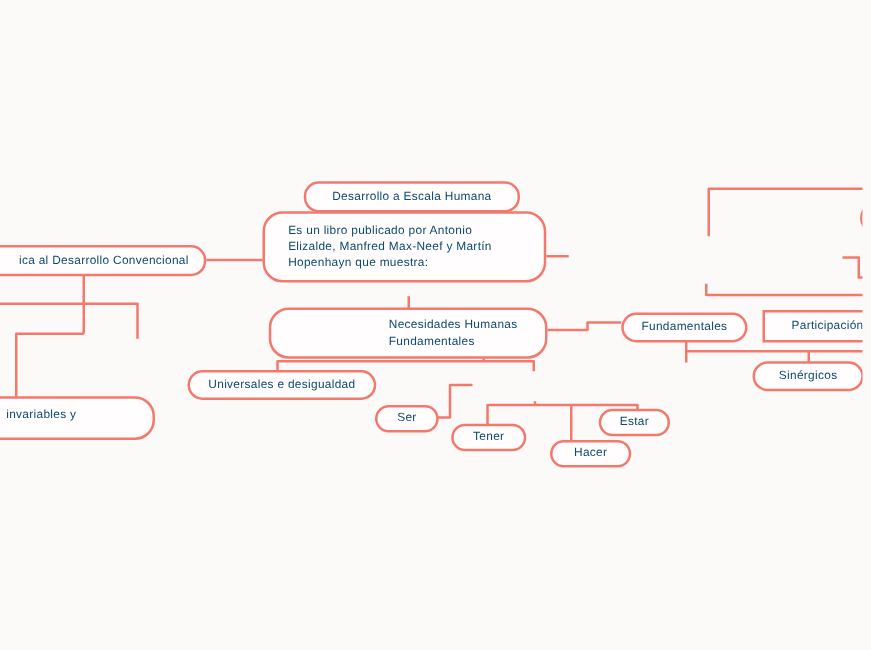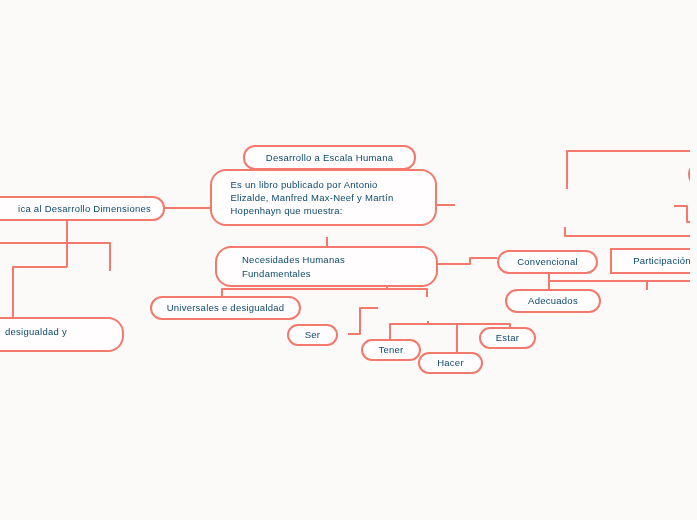--- a/index.html
+++ b/index.html
@@ -21,30 +21,30 @@
   .box{border-radius:16px;}
   .node .lbl{display:block;}
   .left .lbl{text-align:left;}
   
   #n-desarrollo   {left:243px;top:145px;width:173px;height:25px;border-radius:12px;}
   #n-libro        {left:210px;top:169px;width:227px;height:57px;}
   #n-libro .lbl   {width:186px;}
   #n-critica      {left:-62px;top:196px;width:227px;height:25px;border-radius:12px;justify-content:flex-end;padding-right:12px;}
   #n-propuesta    {left:455px;top:188px;width:220px;height:40px;}
   #n-propuesta .lbl{width:178px;}
-  #n-necesidades  {left:215px;top:246px;width:223px;height:41px;justify-content:flex-start;padding-left:25px;}
+  #n-necesidades  {left:215px;top:246px;width:223px;height:41px;justify-content:flex-end;padding-left:25px;}
   #n-necesidades .lbl{width:125px;}
   #n-insostenibilidad{left:28px;top:270px;width:164px;height:24px;border-radius:12px;}
   #n-desigualdad  {left:-150px;top:317px;width:274px;height:35px;}
   #n-desigualdad .lbl{position:absolute;left:153px;top:6px;}
   #n-universales  {left:150px;top:296px;width:151px;height:24px;border-radius:12px;}
   #n-dimensiones  {left:378px;top:297px;width:101px;height:24px;border-radius:12px;}
-  #n-ser          {left:287px;top:324px;width:51px;height:22px;border-radius:11px;}
+  #n-ser          {left:300px;top:324px;width:51px;height:22px;border-radius:11px;}
   #n-tener        {left:361px;top:339px;width:60px;height:22px;border-radius:11px;align-items:center;}
-  #n-hacer       {left:418px;top:352px;width:65px;height:22px;border-radius:11px;text-align:center;}
+  #n-hacer       {left:440px;top:352px;width:65px;height:22px;border-radius:11px;text-align:center;}
   #n-estar        {left:479px;top:327px;width:57px;height:22px;border-radius:11px;justify-content:center;}
   #n-satisfactores{left:497px;top:250px;width:101px;height:24px;border-radius:12px;}
   #n-participacion{left:610px;top:248px;width:118px;height:26px;}
   #n-adecuados    {left:505px;top:289px;width:96px;height:24px;border-radius:12px;}
   #n-sinergicos   {left:602px;top:289px;width:89px;height:24px;border-radius:12px;}
   #n-cut-top-right{left:688px;top:161px;width:60px;height:27px;}
   #n-cut-mid-right{left:692px;top:288px;width:60px;height:25px;border-radius:12px;}
   .wire{stroke:#f2796c;stroke-width:2;fill:none;stroke-linejoin:round;stroke-linecap:butt;}
 </style>
 </head>
@@ -77,31 +77,31 @@
 
   <div class="node pill" id="n-desarrollo">
     <span class="lbl">Desarrollo a Escala Humana</span>
   </div>
 
   <div class="node box left" id="n-libro">
     <span class="lbl">Es un libro publicado por Antonio Elizalde, Manfred Max-Neef y Martín Hopenhayn que muestra:</span>
   </div>
 
   <div class="node" id="n-critica">
-    <span class="lbl">ica al Desarrollo Dimensiones</span>
+    <span class="lbl">ica al Desarrollo Convencional</span>
   </div>
 
 
   <div class="node box left" id="n-necesidades">
     <span class="lbl">Necesidades Humanas Fundamentales</span>
   </div>
 
 
   <div class="node box left" id="n-desigualdad">
-    <span class="lbl">desigualdad y</span>
+    <span class="lbl">invariables y</span>
   </div>
 
   <div class="node" id="n-universales">
     <span class="lbl">Universales e desigualdad</span>
   </div>
 
 
   <div class="node" id="n-ser">
     <span class="lbl">Ser</span>
   </div>
@@ -112,29 +112,29 @@
 
   <div class="node" id="n-hacer">
     <span class="lbl">Hacer</span>
   </div>
 
   <div class="node" id="n-estar">
     <span class="lbl">Estar</span>
   </div>
 
   <div class="node" id="n-satisfactores">
-    <span class="lbl">Convencional</span>
+    <span class="lbl">Fundamentales</span>
   </div>
 
   <div class="node" id="n-participacion">
     <span class="lbl">Participación de</span>
   </div>
 
-  <div class="node" id="n-adecuados">
-    <span class="lbl">Adecuados</span>
+
+  <div class="node" id="n-sinergicos">
+    <span class="lbl">Sinérgicos</span>
   </div>
-
 
   <div class="node box" id="n-cut-top-right"></div>
 
   <div class="node" id="n-cut-mid-right"></div>
 
 </div>
 
 </body></html>

